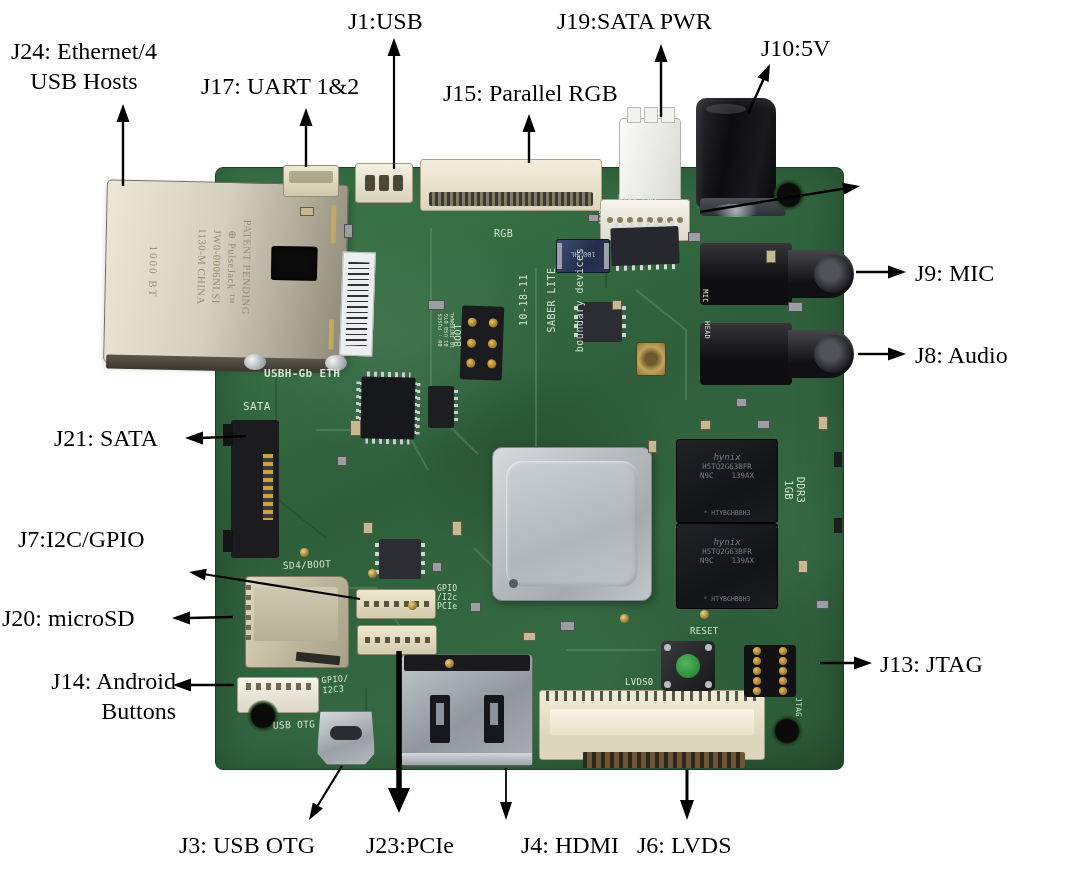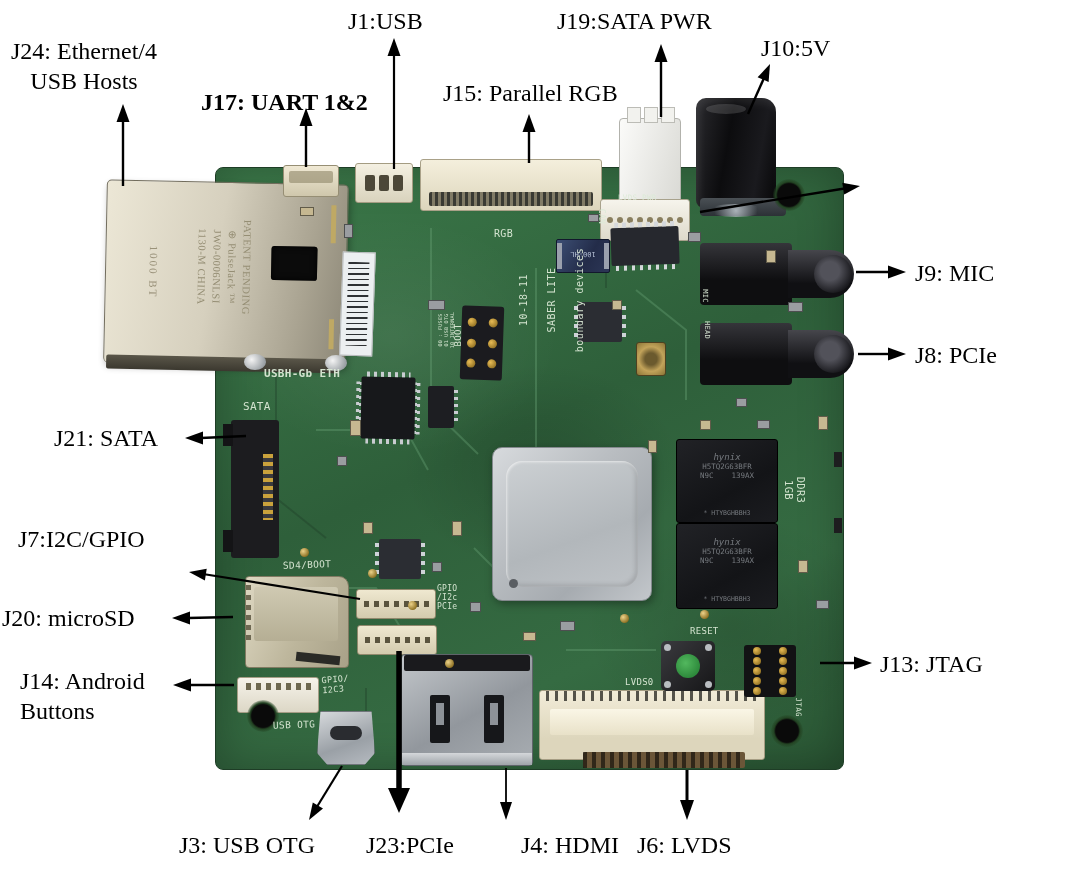--- a/index.html
+++ b/index.html
@@ -413,28 +413,28 @@
       <line x1="687" y1="770" x2="687" y2="802" stroke-width="3"></line>
         <polygon points="687,820 680,800 694,800"></polygon>
     </g>
   </svg>
 
   <div class="lbl" style="left:0;top:36px;width:168px;text-align:center;">J24: Ethernet/4
 USB Hosts</div>
   <div class="lbl" style="left:348px;top:6px;">J1:USB</div>
   <div class="lbl" style="left:557px;top:6px;">J19:SATA PWR</div>
   <div class="lbl" style="left:761px;top:33px;">J10:5V</div>
-  <div class="lbl" style="left:201px;top:87px;font-weight:bold;">J17: UART 1&amp;2</div>
+  <div class="lbl" style="left:201px;top:71px;">J17: UART 1&amp;2</div>
   <div class="lbl" style="left:443px;top:78px;">J15: Parallel RGB</div>
   <div class="lbl" style="left:915px;top:258px;">J9: MIC</div>
-  <div class="lbl" style="left:915px;top:340px;">J8: PCIe</div>
+  <div class="lbl" style="left:915px;top:340px;">J8: Audio</div>
   <div class="lbl" style="left:880px;top:649px;">J13: JTAG</div>
   <div class="lbl" style="left:54px;top:423px;">J21: SATA</div>
   <div class="lbl" style="left:18px;top:524px;">J7:I2C/GPIO</div>
   <div class="lbl" style="left:2px;top:603px;">J20: microSD</div>
-  <div class="lbl" style="left:20px;top:666px;width:156px;text-align:left;">J14: Android
+  <div class="lbl" style="left:20px;top:666px;width:156px;text-align:right;">J14: Android
 Buttons</div>
   <div class="lbl" style="left:179px;top:830px;">J3: USB OTG</div>
   <div class="lbl" style="left:366px;top:830px;">J23:PCIe</div>
   <div class="lbl" style="left:521px;top:830px;">J4: HDMI</div>
   <div class="lbl" style="left:637px;top:830px;">J6: LVDS</div>
 
 </div>
 
 </body></html>

